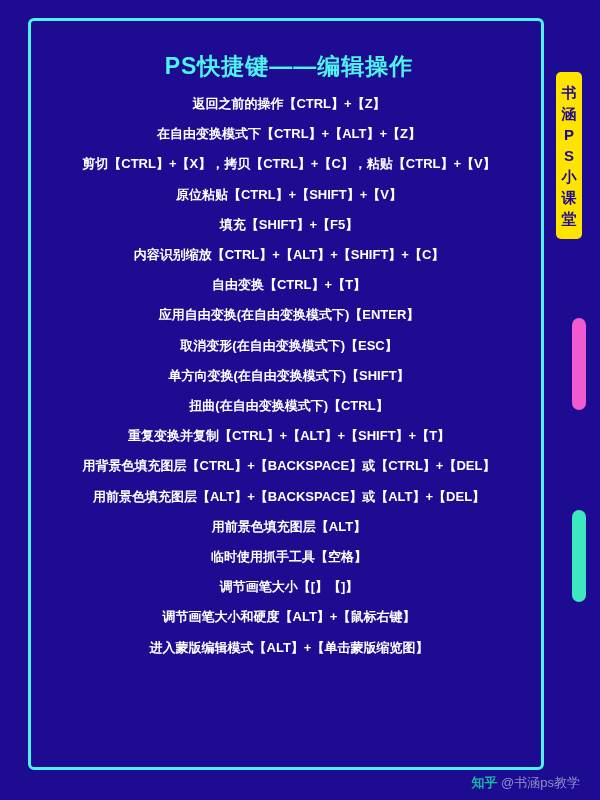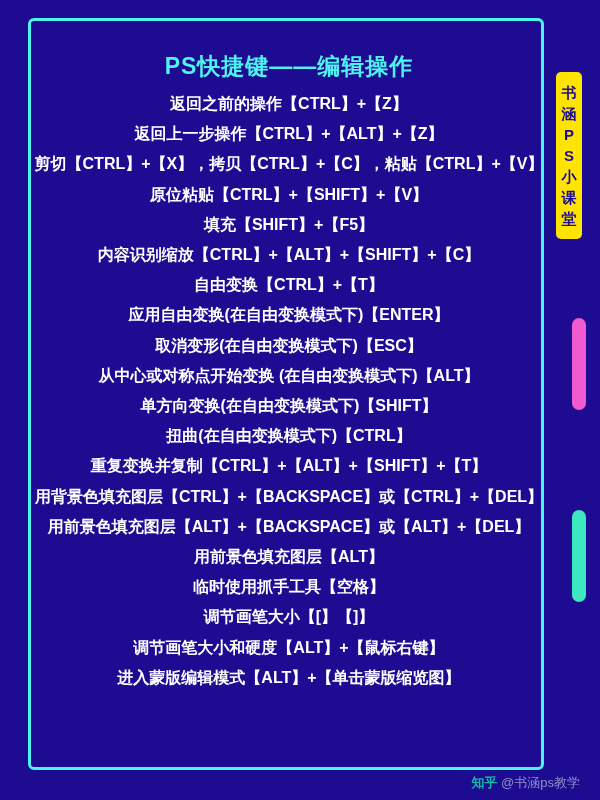--- a/index.html
+++ b/index.html
@@ -50,21 +50,21 @@
 
   #lines {
     position: absolute;
     top: 68px;
     left: 0;
     width: 516px;
   }
 
   .line {
     color: #ffffff;
-    font-size: 16px;
+    font-size: 13px;
     font-weight: bold;
     text-align: center;
     line-height: 30.2px;
     white-space: nowrap;
     letter-spacing: 0px;
   }
 
   
   #side-label {
     position: absolute;
@@ -121,29 +121,28 @@
 <body>
 
 <div id="page">
 
   <div id="card">
 
     <div id="title">PS快捷键——编辑操作</div>
 
     <div id="lines">
       <div class="line">返回之前的操作【CTRL】+【Z】</div>
-      <div class="line">返回上一步操作【CTRL】+【ALT】+【Z】</div>
+      <div class="line">在自由变换模式下【CTRL】+【ALT】+【Z】</div>
       <div class="line">剪切【CTRL】+【X】，拷贝【CTRL】+【C】，粘贴【CTRL】+【V】</div>
       <div class="line">原位粘贴【CTRL】+【SHIFT】+【V】</div>
       <div class="line">填充【SHIFT】+【F5】</div>
       <div class="line">内容识别缩放【CTRL】+【ALT】+【SHIFT】+【C】</div>
       <div class="line">自由变换【CTRL】+【T】</div>
       <div class="line">应用自由变换(在自由变换模式下)【ENTER】</div>
       <div class="line">取消变形(在自由变换模式下)【ESC】</div>
-      <div class="line">从中心或对称点开始变换 (在自由变换模式下)【ALT】</div>
       <div class="line">单方向变换(在自由变换模式下)【SHIFT】</div>
       <div class="line">扭曲(在自由变换模式下)【CTRL】</div>
       <div class="line">重复变换并复制【CTRL】+【ALT】+【SHIFT】+【T】</div>
       <div class="line">用背景色填充图层【CTRL】+【BACKSPACE】或【CTRL】+【DEL】</div>
       <div class="line">用前景色填充图层【ALT】+【BACKSPACE】或【ALT】+【DEL】</div>
       <div class="line">用前景色填充图层【ALT】</div>
       <div class="line">临时使用抓手工具【空格】</div>
       <div class="line">调节画笔大小【[】【]】</div>
       <div class="line">调节画笔大小和硬度【ALT】+【鼠标右键】</div>
       <div class="line">进入蒙版编辑模式【ALT】+【单击蒙版缩览图】</div>

